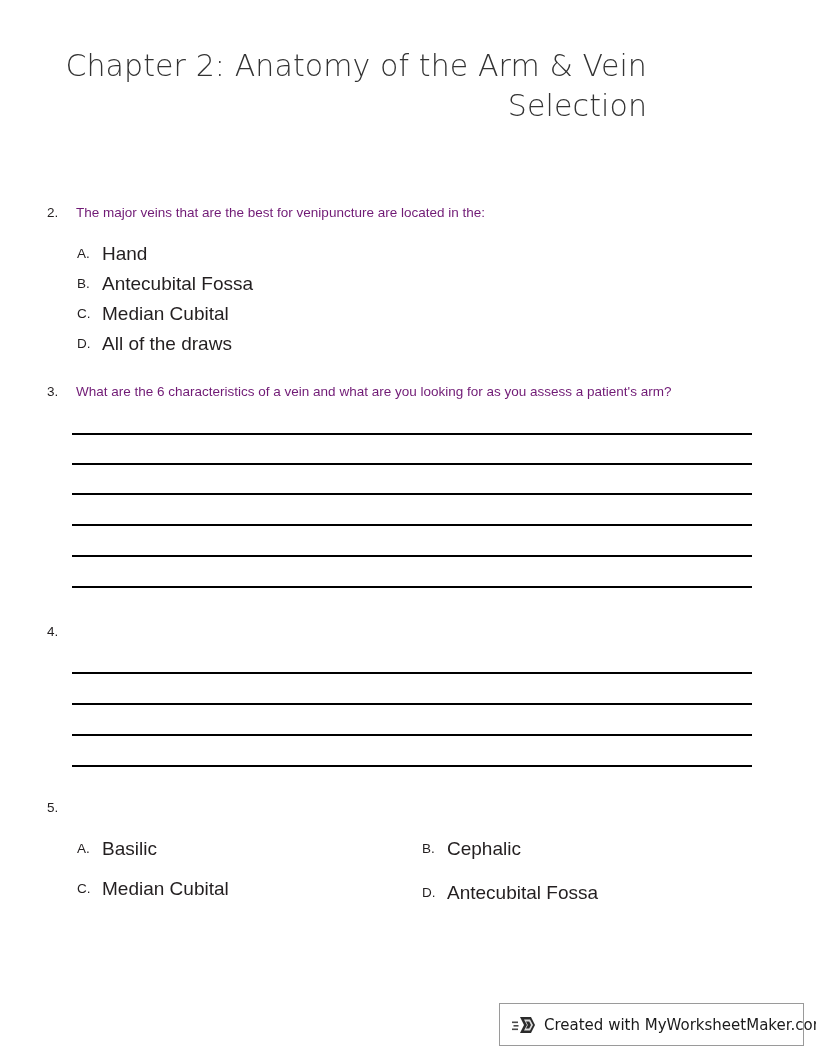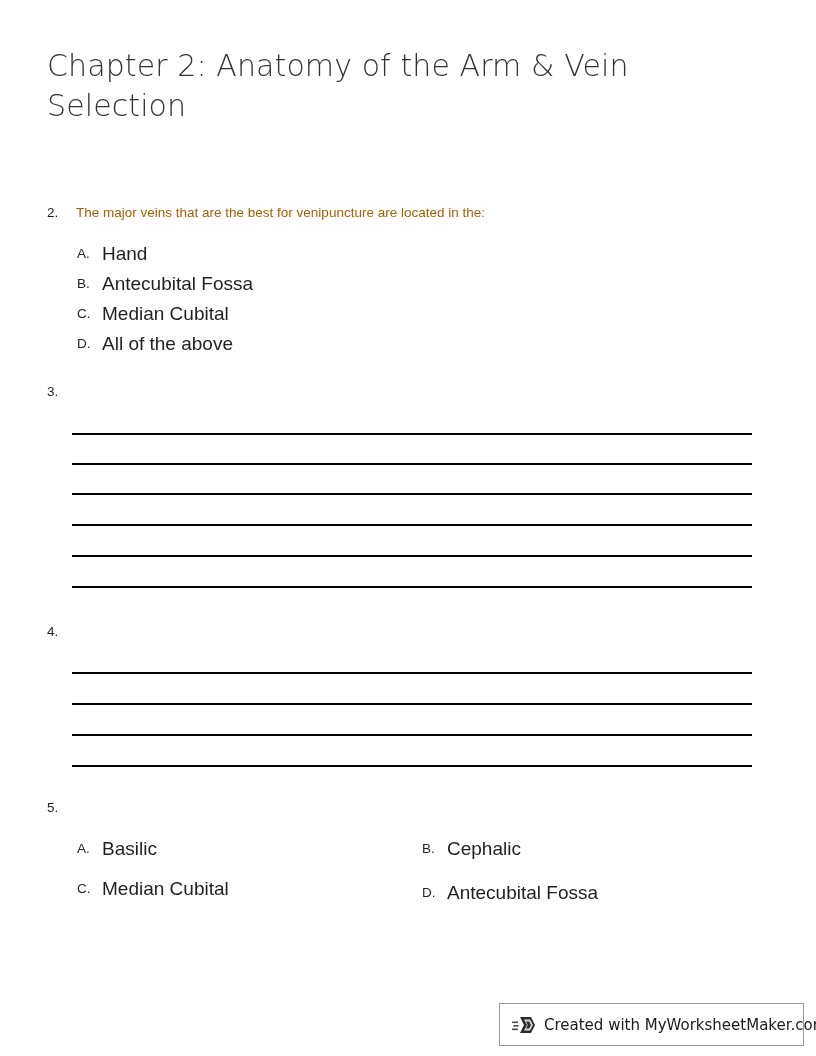--- a/index.html
+++ b/index.html
@@ -26,20 +26,21 @@
     position: absolute;
     left: 47px;
     top: 46px;
     width: 600px;
     font-family: "DejaVu Sans", sans-serif;
     font-size: 30px;
     line-height: 40px;
     font-weight: 300;
     color: #333333;
     letter-spacing: 0.1px;
+    text-align: right;
   }
 
   
   .question {
     position: absolute;
     left: 47px;
     width: 730px;
   }
   .q-head {
     display: flex;
@@ -48,21 +49,21 @@
   .q-number {
     width: 29px;
     flex: 0 0 29px;
     font-size: 13.5px;
     line-height: 18px;
     color: #231f20;
   }
   .q-text {
     font-size: 13.5px;
     line-height: 18px;
-    color: #a16207;
+    color: #701a75;
   }
 
   
   .options {
     position: absolute;
     left: 77px;
     width: 700px;
   }
   .option {
     display: flex;
@@ -161,27 +162,28 @@
     <div class="option">
       <span class="opt-letter">B.</span>
       <span class="opt-text">Antecubital Fossa</span>
     </div>
     <div class="option">
       <span class="opt-letter">C.</span>
       <span class="opt-text">Median Cubital</span>
     </div>
     <div class="option">
       <span class="opt-letter">D.</span>
-      <span class="opt-text">All of the above</span>
+      <span class="opt-text">All of the draws</span>
     </div>
   </div>
 
   <div class="question" style="top:383px;">
     <div class="q-head">
       <span class="q-number">3.</span>
+      <span class="q-text">What are the 6 characteristics of a vein and what are you looking for as you assess a patient's arm?</span>
     </div>
   </div>
 
   <div class="answer-lines" style="top:0;">
     <div class="rule-line" style="top:433px;"></div>
     <div class="rule-line" style="top:463px;"></div>
     <div class="rule-line" style="top:493px;"></div>
     <div class="rule-line" style="top:524px;"></div>
     <div class="rule-line" style="top:555px;"></div>
     <div class="rule-line" style="top:586px;"></div>

